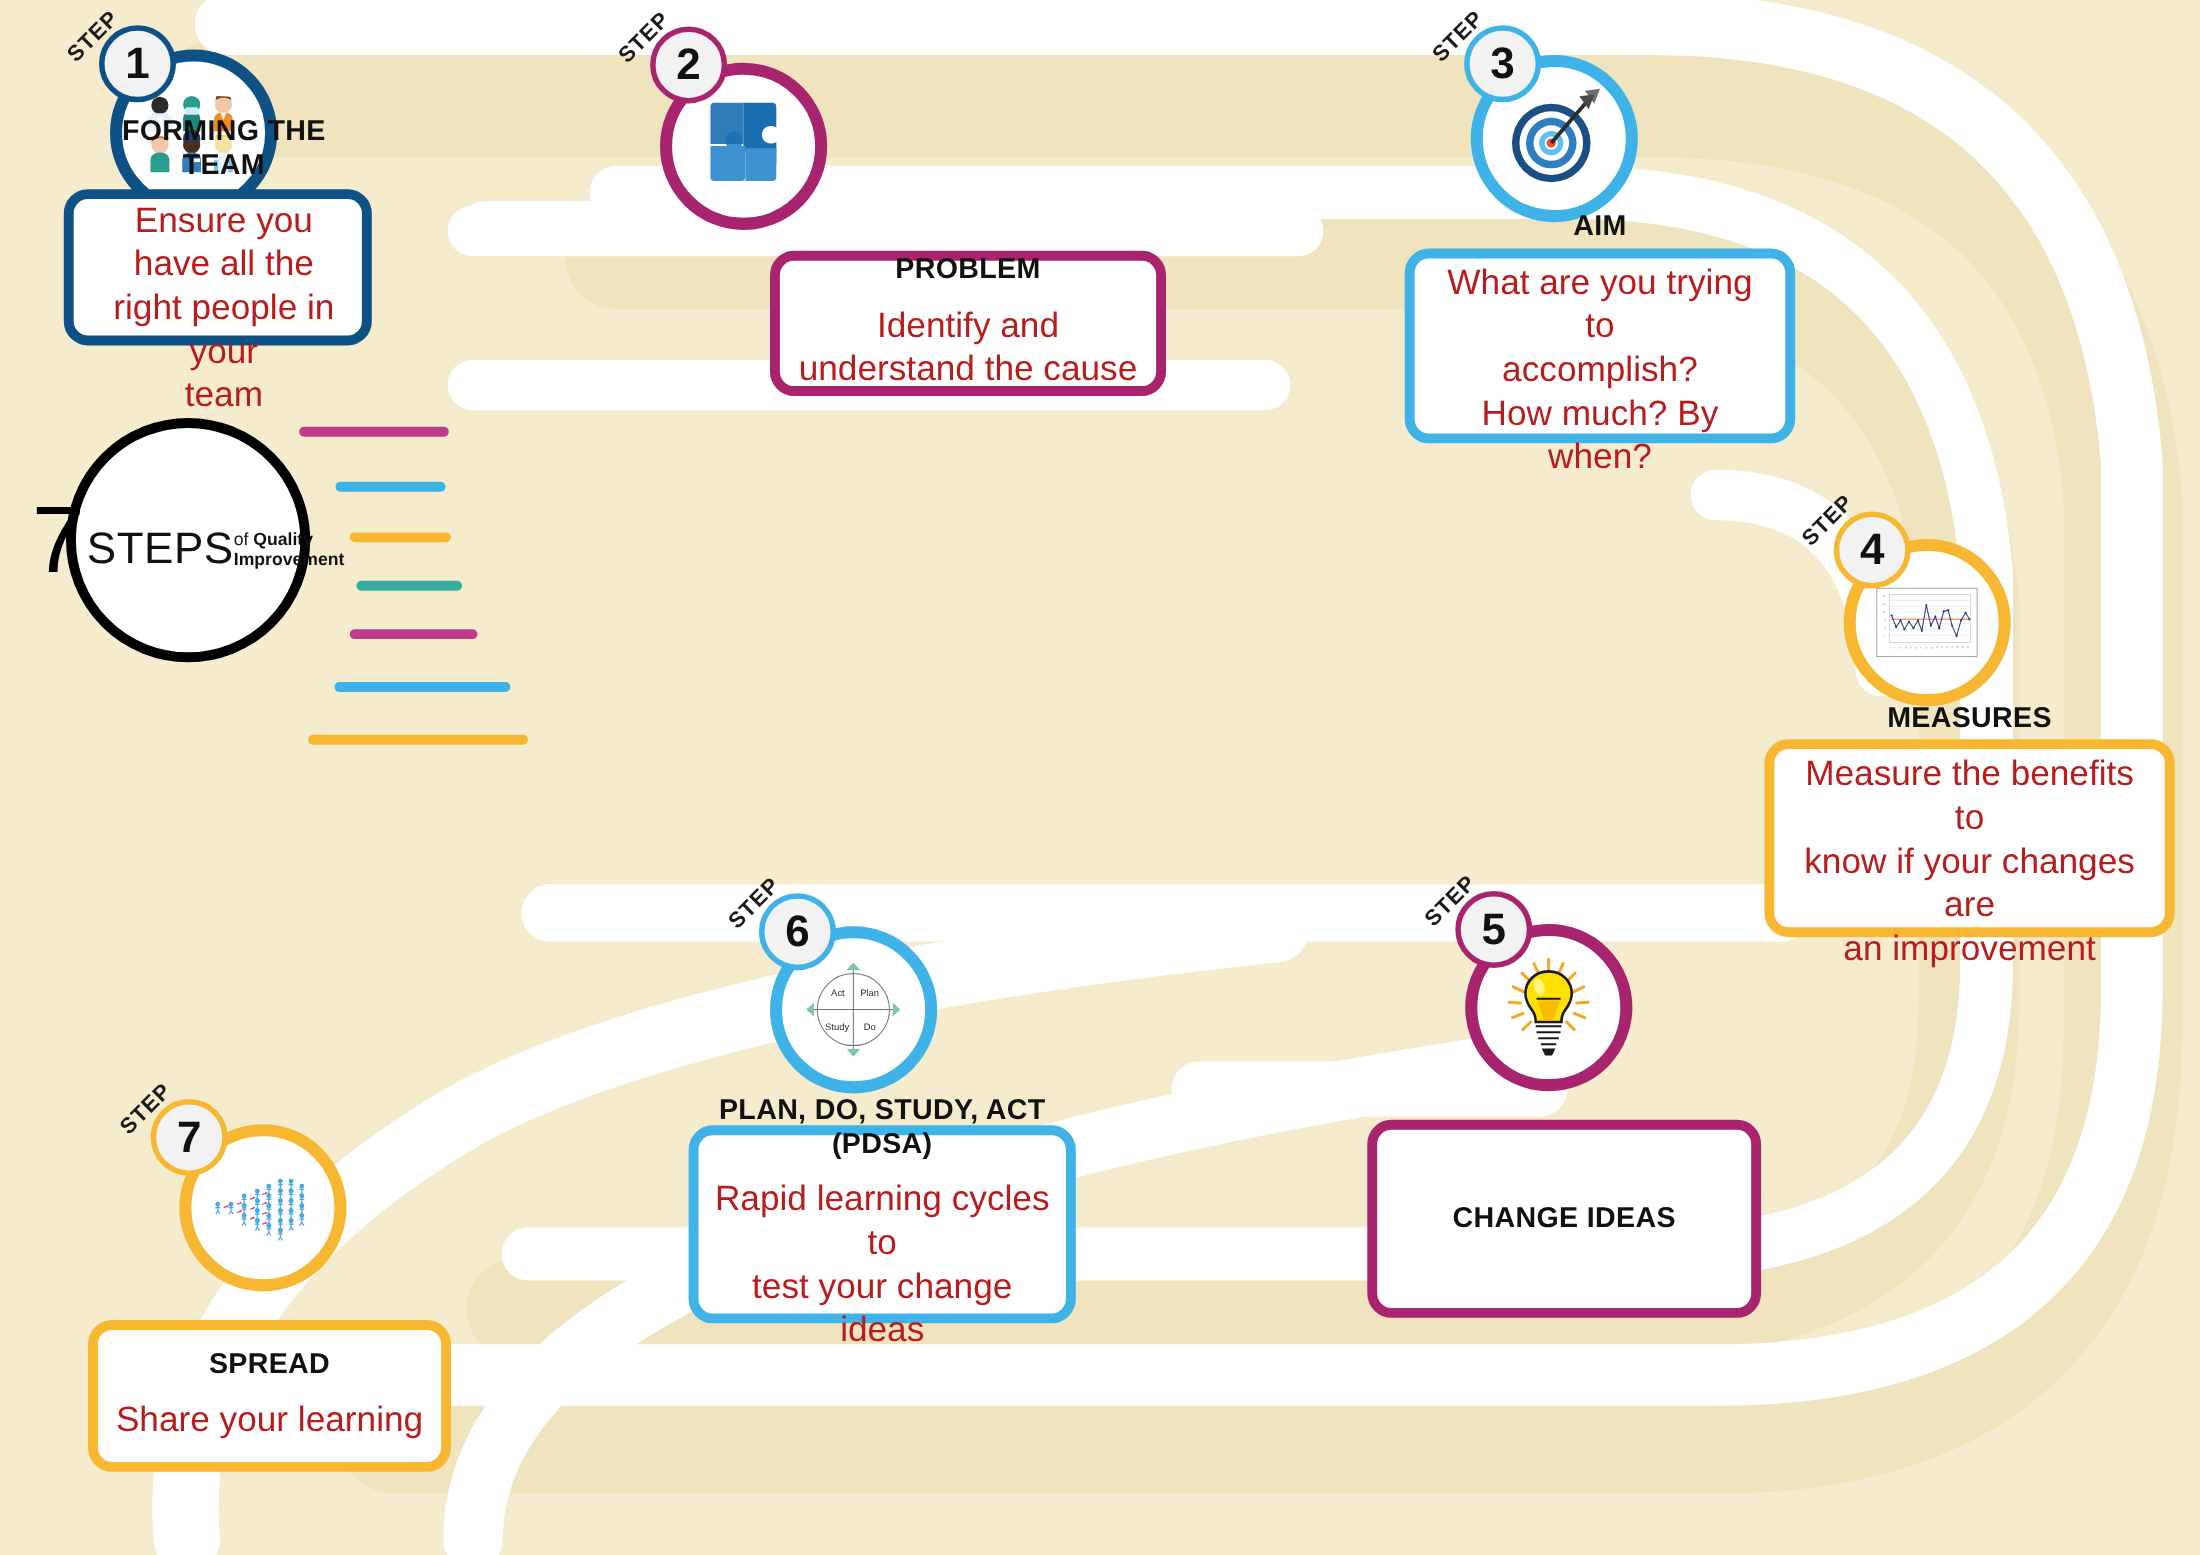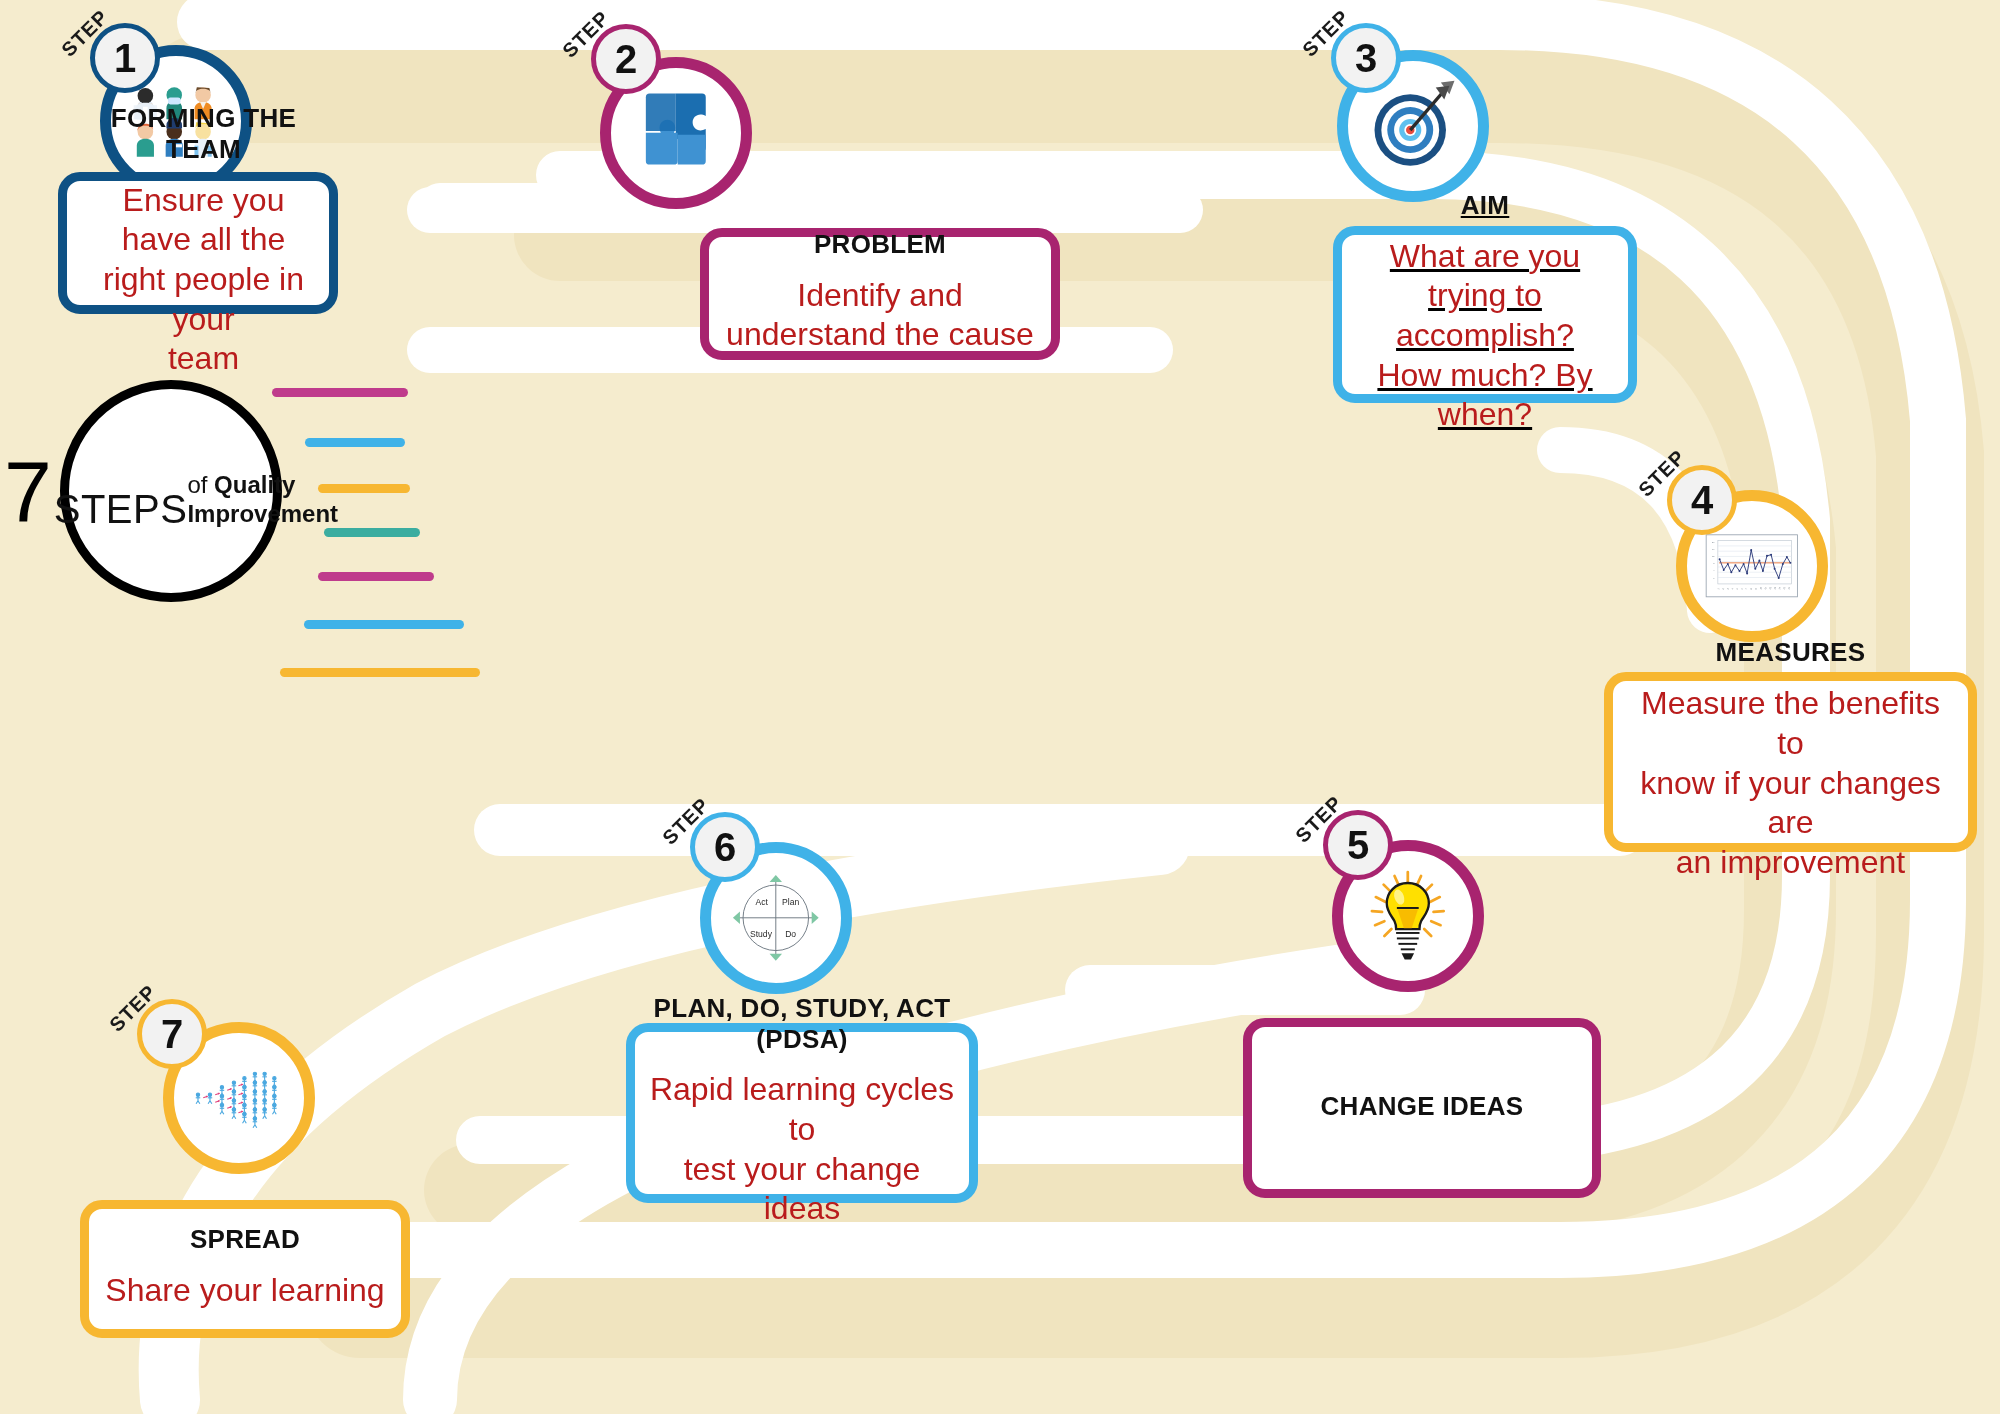--- a/index.html
+++ b/index.html
@@ -84,21 +84,21 @@
   #logo .ltext{
     position:absolute;left:0;top:0;width:222px;height:222px;
     display:flex;align-items:center;justify-content:center;
   }
   #logo .seven{
     font-size:86px;font-weight:300;color:#000;line-height:.8;
     font-family:"Liberation Sans", sans-serif;margin-right:2px;
   }
   #logo .rightcol{display:flex;flex-direction:row;align-items:flex-end;margin-top:4px;}
   #logo .steps{font-size:40px;letter-spacing:.5px;color:#111;font-family:"Liberation Sans", sans-serif;line-height:1;}
-  #logo .sub{font-size:24px;color:#111;line-height:1.2;margin-top:14px;font-family:"Liberation Sans", sans-serif;text-align:left;}
+  #logo .sub{font-size:16px;color:#111;line-height:1.2;margin-top:14px;font-family:"Liberation Sans", sans-serif;text-align:left;}
   #logo .sub b{font-weight:bold;}
   .dash{position:absolute;height:9px;border-radius:5px;z-index:4;}
 </style>
 </head>
 <body>
 
 <div id="stage">
 
   <svg class="road-layer" viewBox="0 0 2000 1414" preserveAspectRatio="none" xmlns="http://www.w3.org/2000/svg">
     <defs>
@@ -237,21 +237,21 @@
   <circle cx="52" cy="60" r="13" fill="#5ec0ef"></circle>
   <circle cx="52" cy="60" r="7" fill="#fff"></circle>
   <circle cx="52" cy="60" r="5" fill="#e84c3d"></circle>
   <path d="M52 60 L95 10" stroke="#2b2b2b" stroke-width="4" fill="none"></path>
   <path d="M88 4 L104 2 L98 18 Z" fill="#6d6d6d"></path>
   <path d="M82 10 L98 8 L92 24 Z" fill="#4a4a4a"></path>
 </svg>
         </div>
         <div class="badge" style="left: 1331px; top: 23px; border: 5px solid rgb(63, 178, 232);">3</div>
         <div class="step-word" style="left: 1298px; top: 22px;">STEP</div>
-        <div class="card" style="left: 1333px; top: 226px; width: 304px; height: 177px; border-color: rgb(63, 178, 232); text-decoration: underline;">
+        <div class="card" style="left: 1277px; top: 226px; width: 355px; height: 177px; border-color: rgb(63, 178, 232);">
           <div class="title">AIM</div>
           <div class="desc">What are you trying to<br>accomplish?<br>How much? By when?</div>
         </div>
       </div>
       <div class="step" style="left: 0px; top: 0px;">
         <div class="icon-circle" style="left: 1676px; top: 490px; width: 152px; height: 152px; border: 11px solid rgb(247, 183, 49);">
 <svg viewBox="0 0 160 110" class="glyph">
   <rect x="2" y="2" width="156" height="106" fill="#fff" stroke="#9aa5b1" stroke-width="1.5"></rect>
   <rect x="22" y="12" width="126" height="74" fill="#fff" stroke="#b8c2cc" stroke-width="1"></rect>
   <g stroke="#dfe6ee" stroke-width="1">

